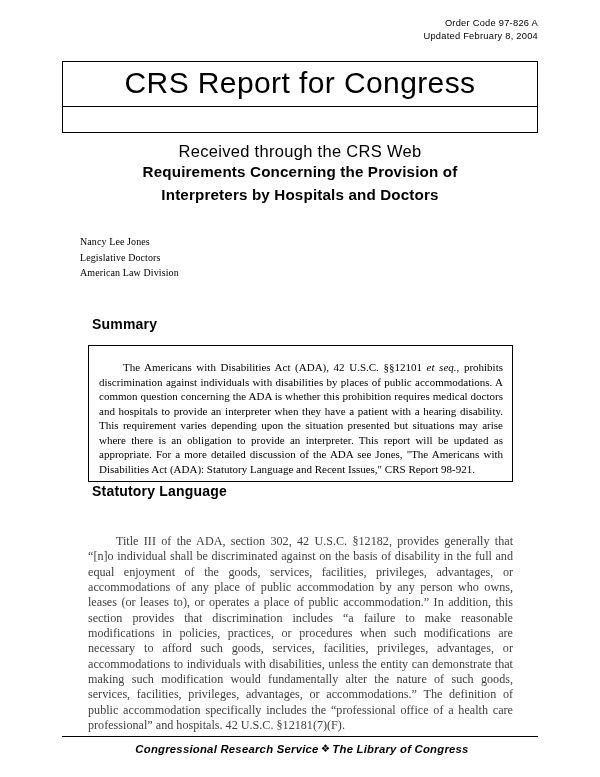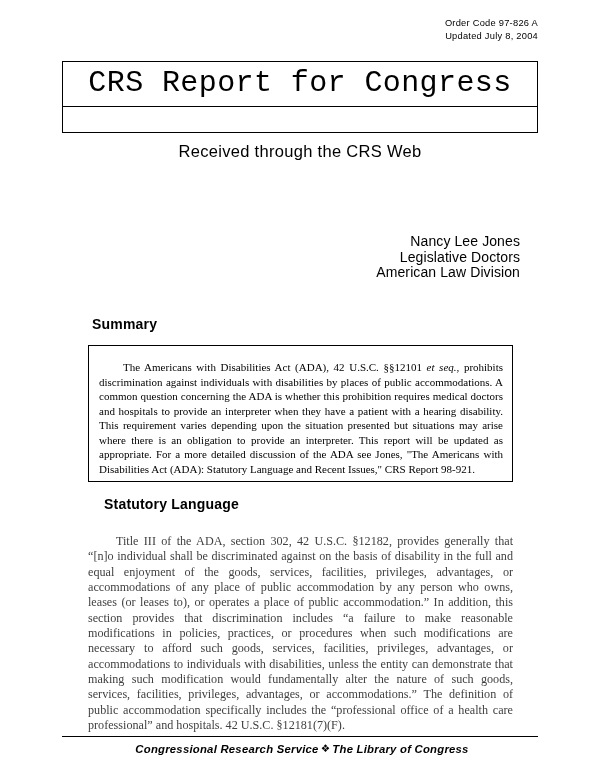--- a/index.html
+++ b/index.html
@@ -46,21 +46,21 @@
     height: 72px;
     border: 1.2px solid #000;
     box-sizing: border-box;
   }
   .masthead-title {
     position: absolute;
     left: 0;
     top: 2px;
     width: 100%;
     text-align: center;
-    font-family: Liberation Mono, monospace;
+    font-family: Liberation Sans, sans-serif;
     font-size: 30px;
     font-weight: 400;
     letter-spacing: 0.4px;
     line-height: 38px;
     color: #000;
   }
   .masthead-rule {
     position: absolute;
     left: 0;
     top: 44px;
@@ -98,40 +98,40 @@
     color: #000;
   }
   .report-title .tl { display: block; }
 
   
   .byline {
     position: absolute;
     left: 80px;
     top: 234px;
     width: 440px;
-    text-align: right;
-    font-family: Liberation Sans, sans-serif;
-    font-size: 14px;
+    text-align: left;
+    font-family: Liberation Serif, serif;
+    font-size: 10px;
     line-height: 15.6px;
     letter-spacing: 0.1px;
     color: #000;
   }
   .byline span { display: block; }
 
   
   .sec-head {
     position: absolute;
     font-family: "Liberation Sans", "DejaVu Sans", sans-serif;
     font-size: 14px;
     font-weight: bold;
     letter-spacing: 0.2px;
     color: #000;
   }
   #summary-head { left: 92px; top: 316px; }
-  #statutory-head { left: 92px; top: 496px; margin-left: 12px; }
+  #statutory-head { left: 92px; top: 483px; }
 
   
   .summary-box {
     position: absolute;
     left: 88px;
     top: 345px;
     width: 425px;
     height: 137px;
     border: 1.1px solid #000;
     box-sizing: border-box;
@@ -197,30 +197,32 @@
     top: -1px;
   }
 </style>
 </head>
 <body>
 
 <div class="page">
 
   <div class="ordercode">
     <div>Order Code 97-826 A</div>
-    <div>Updated July 8, 2004</div>
+    <div>Updated February 8, 2004</div>
   </div>
 
   <div class="masthead">
     <div class="masthead-title">CRS Report for Congress</div>
     <div class="masthead-rule"></div>
     <div class="masthead-sub">Received through the CRS Web</div>
   </div>
 
   <div class="report-title">
+    <span class="tl">Requirements Concerning the Provision of</span>
+    <span class="tl">Interpreters by Hospitals and Doctors</span>
   </div>
 
   <div class="byline">
     <span>Nancy Lee Jones</span>
     <span>Legislative Doctors</span>
     <span>American Law Division</span>
   </div>
 
   <div class="sec-head" id="summary-head">Summary</div>
 

